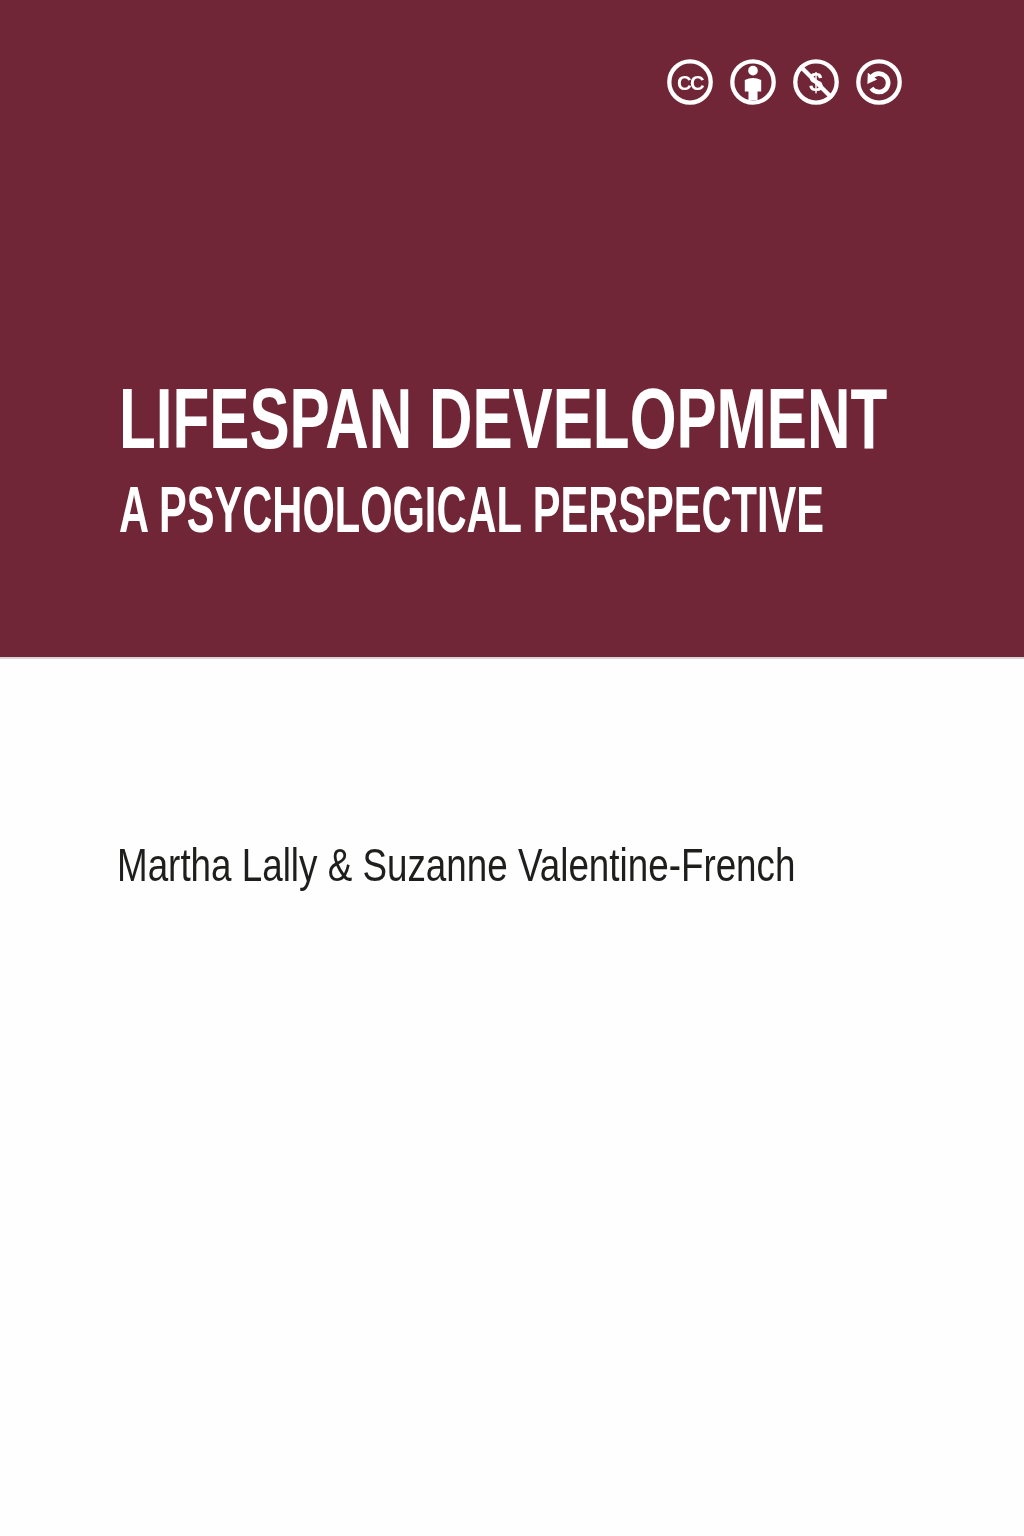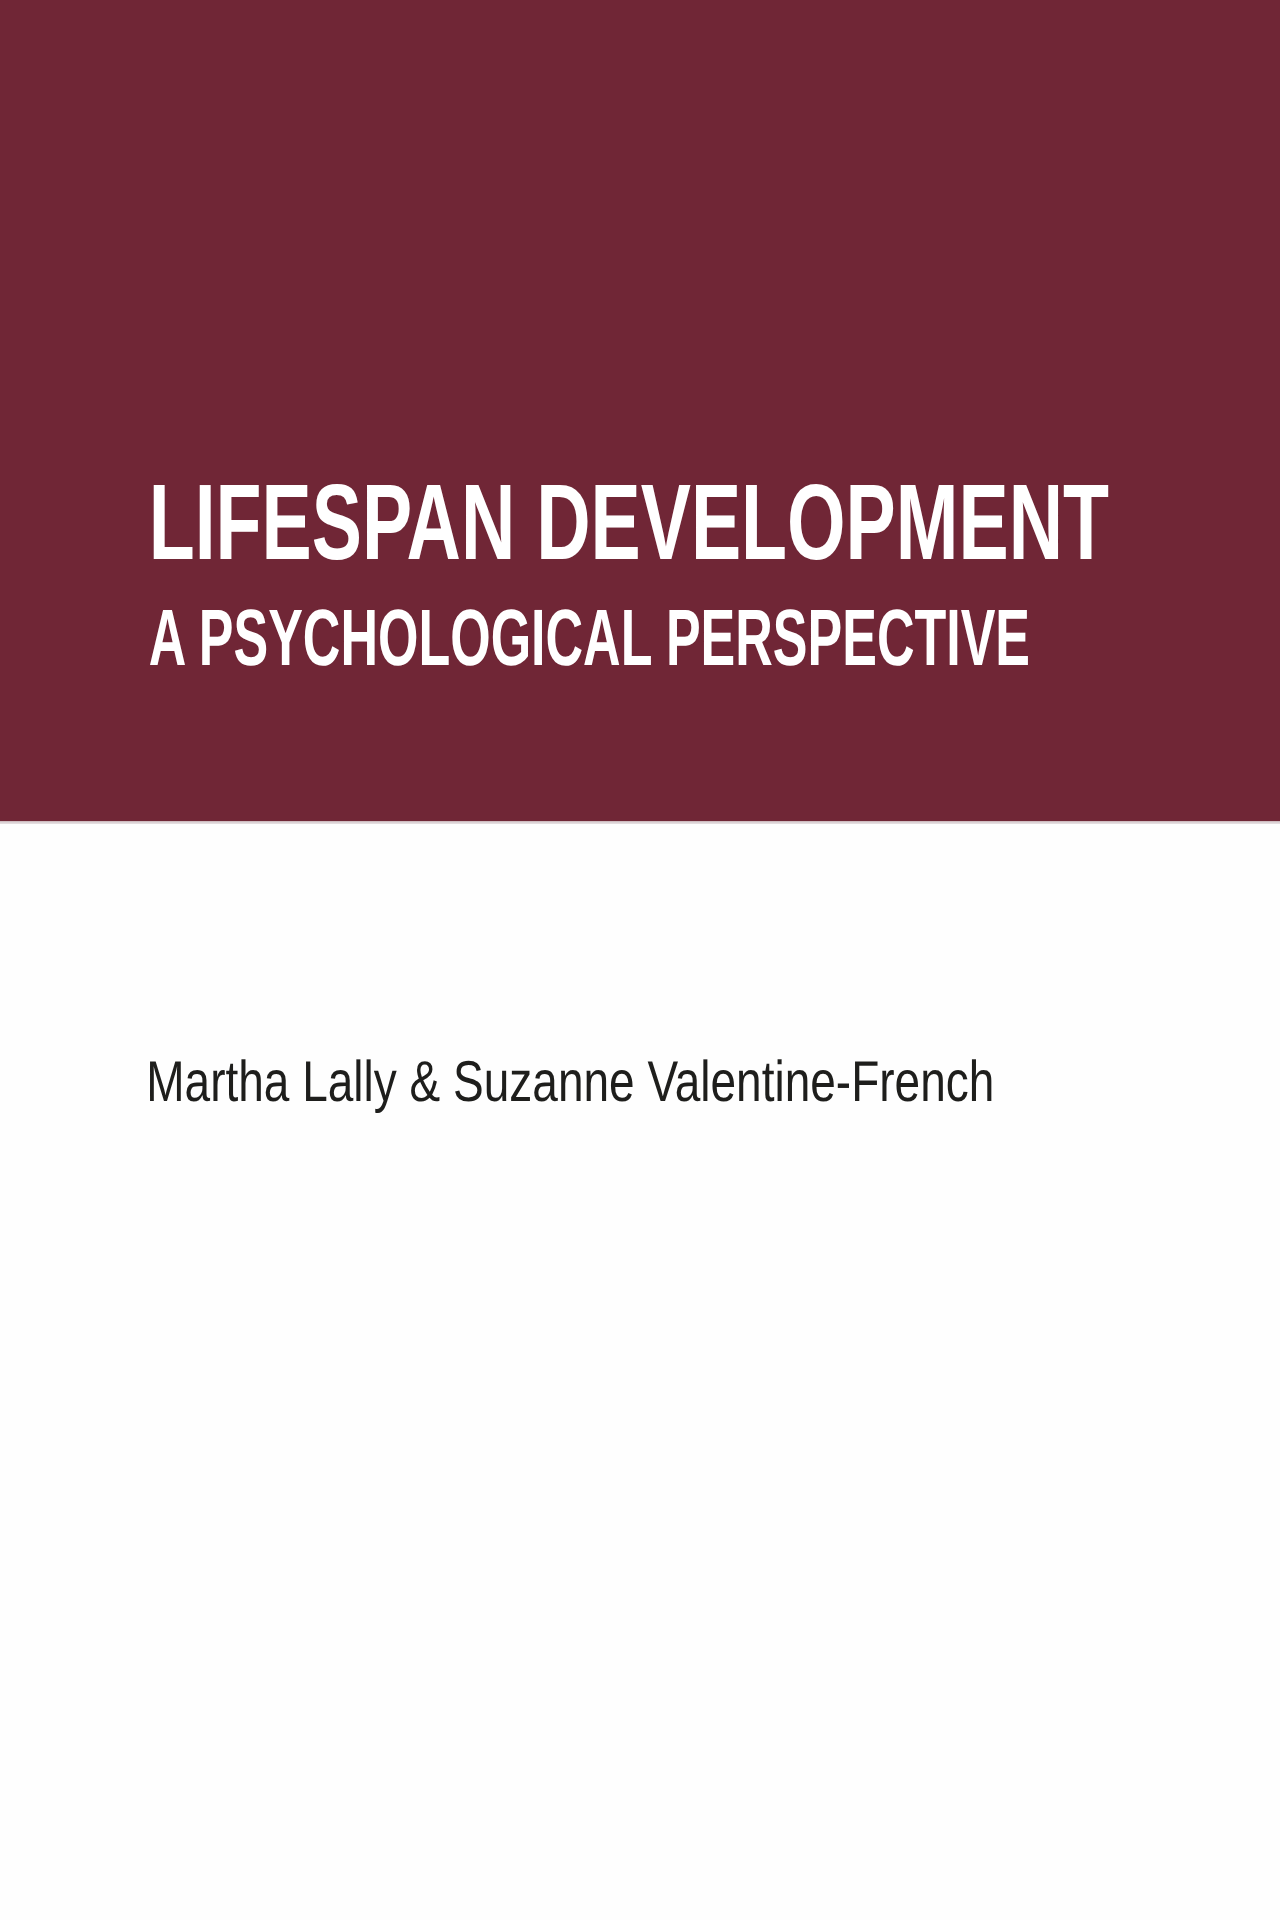--- a/index.html
+++ b/index.html
@@ -87,20 +87,46 @@
     transform-origin: left top;
   }
 </style>
 </head>
 <body>
 
 <div class="page">
 
   <div class="maroon-panel">
 
+    <div class="badges">
+
+      <svg class="badge-icon" viewBox="0 0 64 64">
+        <circle class="ring" cx="32" cy="32" r="26.5"></circle>
+        <text x="32" y="42" font-size="26" letter-spacing="-2">CC</text>
+      </svg>
+
+      <svg class="badge-icon" viewBox="0 0 64 64">
+        <circle class="ring" cx="32" cy="32" r="26.5"></circle>
+        <circle cx="32" cy="17.5" r="6.2" fill="#fff"></circle>
+        <path fill="#fff" d="M21.5 29.5 Q32 24 42.5 29.5 L42.5 44 L37.8 44 L37.8 55.5 L26.2 55.5 L26.2 44 L21.5 44 Z"></path>
+      </svg>
+
+      <svg class="badge-icon" viewBox="0 0 64 64">
+        <circle class="ring" cx="32" cy="32" r="26.5"></circle>
+        <text x="32" y="43" font-size="32">$</text>
+        <line x1="11.5" y1="11.5" x2="52.5" y2="52.5" stroke="#fff" stroke-width="5.5"></line>
+      </svg>
+
+      <svg class="badge-icon" viewBox="0 0 64 64">
+        <circle class="ring" cx="32" cy="32" r="26.5"></circle>
+        <path d="M 22.3 26.2 A 11.8 11.8 0 1 1 22.3 39.8" fill="none" stroke="#fff" stroke-width="6"></path>
+        <polygon points="17.1,34.6 29.6,28.9 17.7,20.1" fill="#fff"></polygon>
+      </svg>
+
+    </div>
 
     <h1 class="title">LIFESPAN DEVELOPMENT</h1>
     <div class="subtitle">A PSYCHOLOGICAL PERSPECTIVE</div>
 
   </div>
 
   <div class="divider"></div>
 
   <div class="authors">Martha Lally &amp; Suzanne Valentine-French</div>
 

